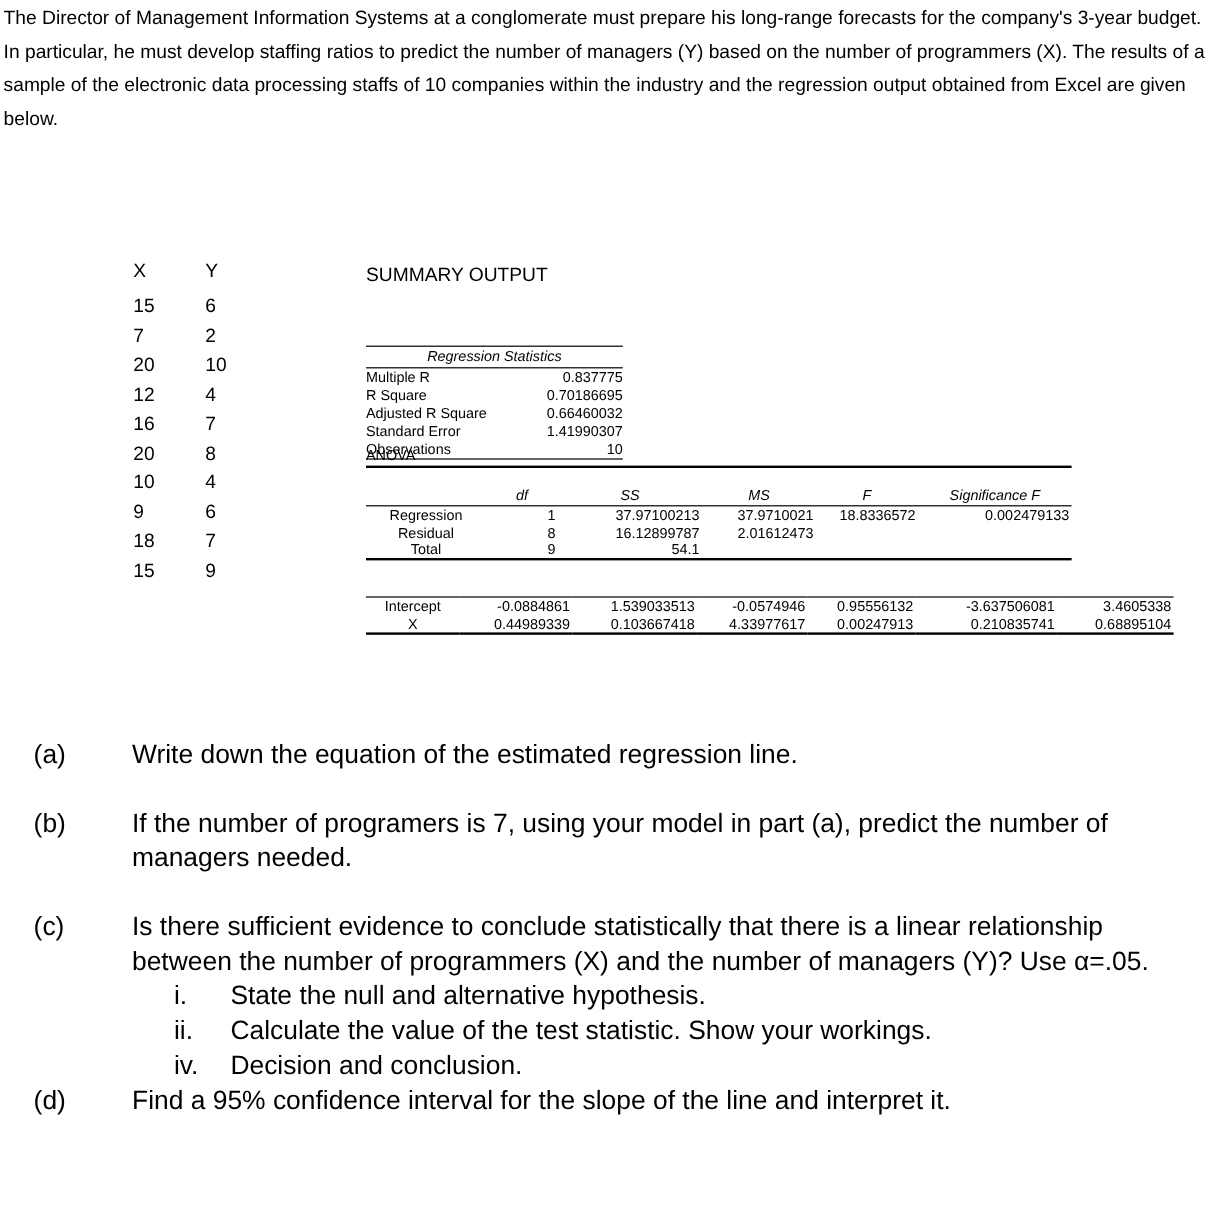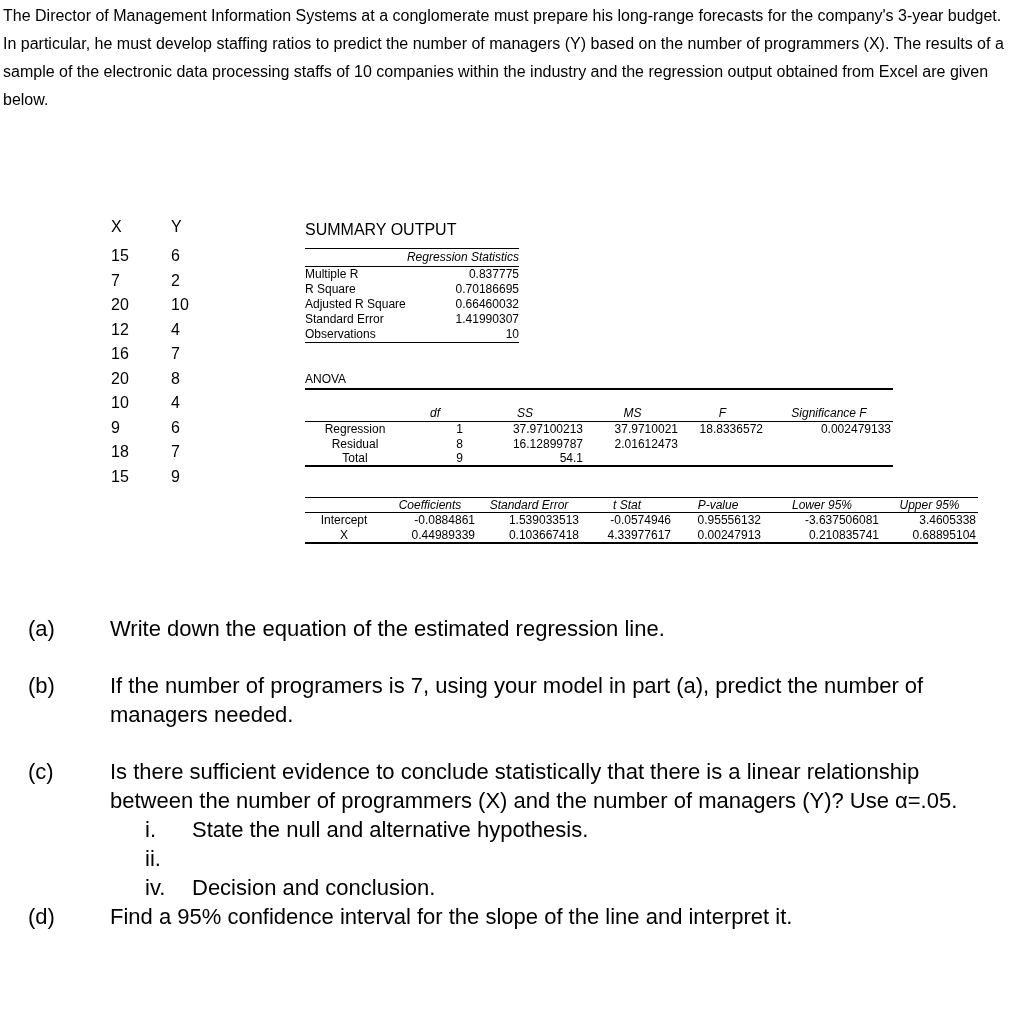--- a/index.html
+++ b/index.html
@@ -49,22 +49,23 @@
   .regstats {
     position: absolute;
     left: 305px; top: 248px;
     width: 214px;
     border-bottom: 1px solid #000;
   }
   .regstats-title {
     border-top: 1px solid #000;
     border-bottom: 1px solid #000;
     font-style: italic;
-    text-align: right;
+    text-align: center;
     padding: 1px 0;
+    margin-top: 40px;
   }
   .regstats-row {
     display: flex;
     justify-content: space-between;
     height: 15px;
     align-items: center;
   }
   .regstats-row .val { text-align: right; }
 
   
@@ -233,29 +234,20 @@
       <colgroup>
         <col style="width:78px">
           <col style="width:94px">
           <col style="width:104px">
           <col style="width:92px">
           <col style="width:90px">
           <col style="width:118px">
           <col style="width:97px">
       </colgroup>
       <tbody>
-          <tr class="hdr">
-        <td></td>
-        <td>Coefficients</td>
-        <td>Standard Error</td>
-        <td>t Stat</td>
-        <td>P-value</td>
-        <td>Lower 95%</td>
-        <td>Upper 95%</td>
-      </tr>
       <tr>
         <td class="lbl">Intercept</td>
         <td class="num">-0.0884861</td>
         <td class="num">1.539033513</td>
         <td class="num">-0.0574946</td>
         <td class="num">0.95556132</td>
         <td class="num">-3.637506081</td>
         <td class="num">3.4605338</td>
       </tr>
       <tr>
@@ -283,20 +275,21 @@
     <div class="q">
       <span class="q-label">(c)</span>
       <div class="q-body">
         <div>Is there sufficient evidence to conclude statistically that there is a linear relationship between the number of programmers (X) and the number of managers (Y)? Use α=.05.</div>
         <div class="sub">
           <span class="sub-label">i.</span>
           <span>State the null and alternative hypothesis.</span>
         </div>
         <div class="sub">
           <span class="sub-label">ii.</span>
+          <span>Calculate the value of the test statistic.  Show your workings.</span>
         </div>
         <div class="sub">
           <span class="sub-label">iv.</span>
           <span>Decision and conclusion.</span>
         </div>
       </div>
     </div>
     <div class="q q-last">
       <span class="q-label">(d)</span>
       <div class="q-body">Find a 95% confidence interval for the slope of the line and interpret it.</div>

